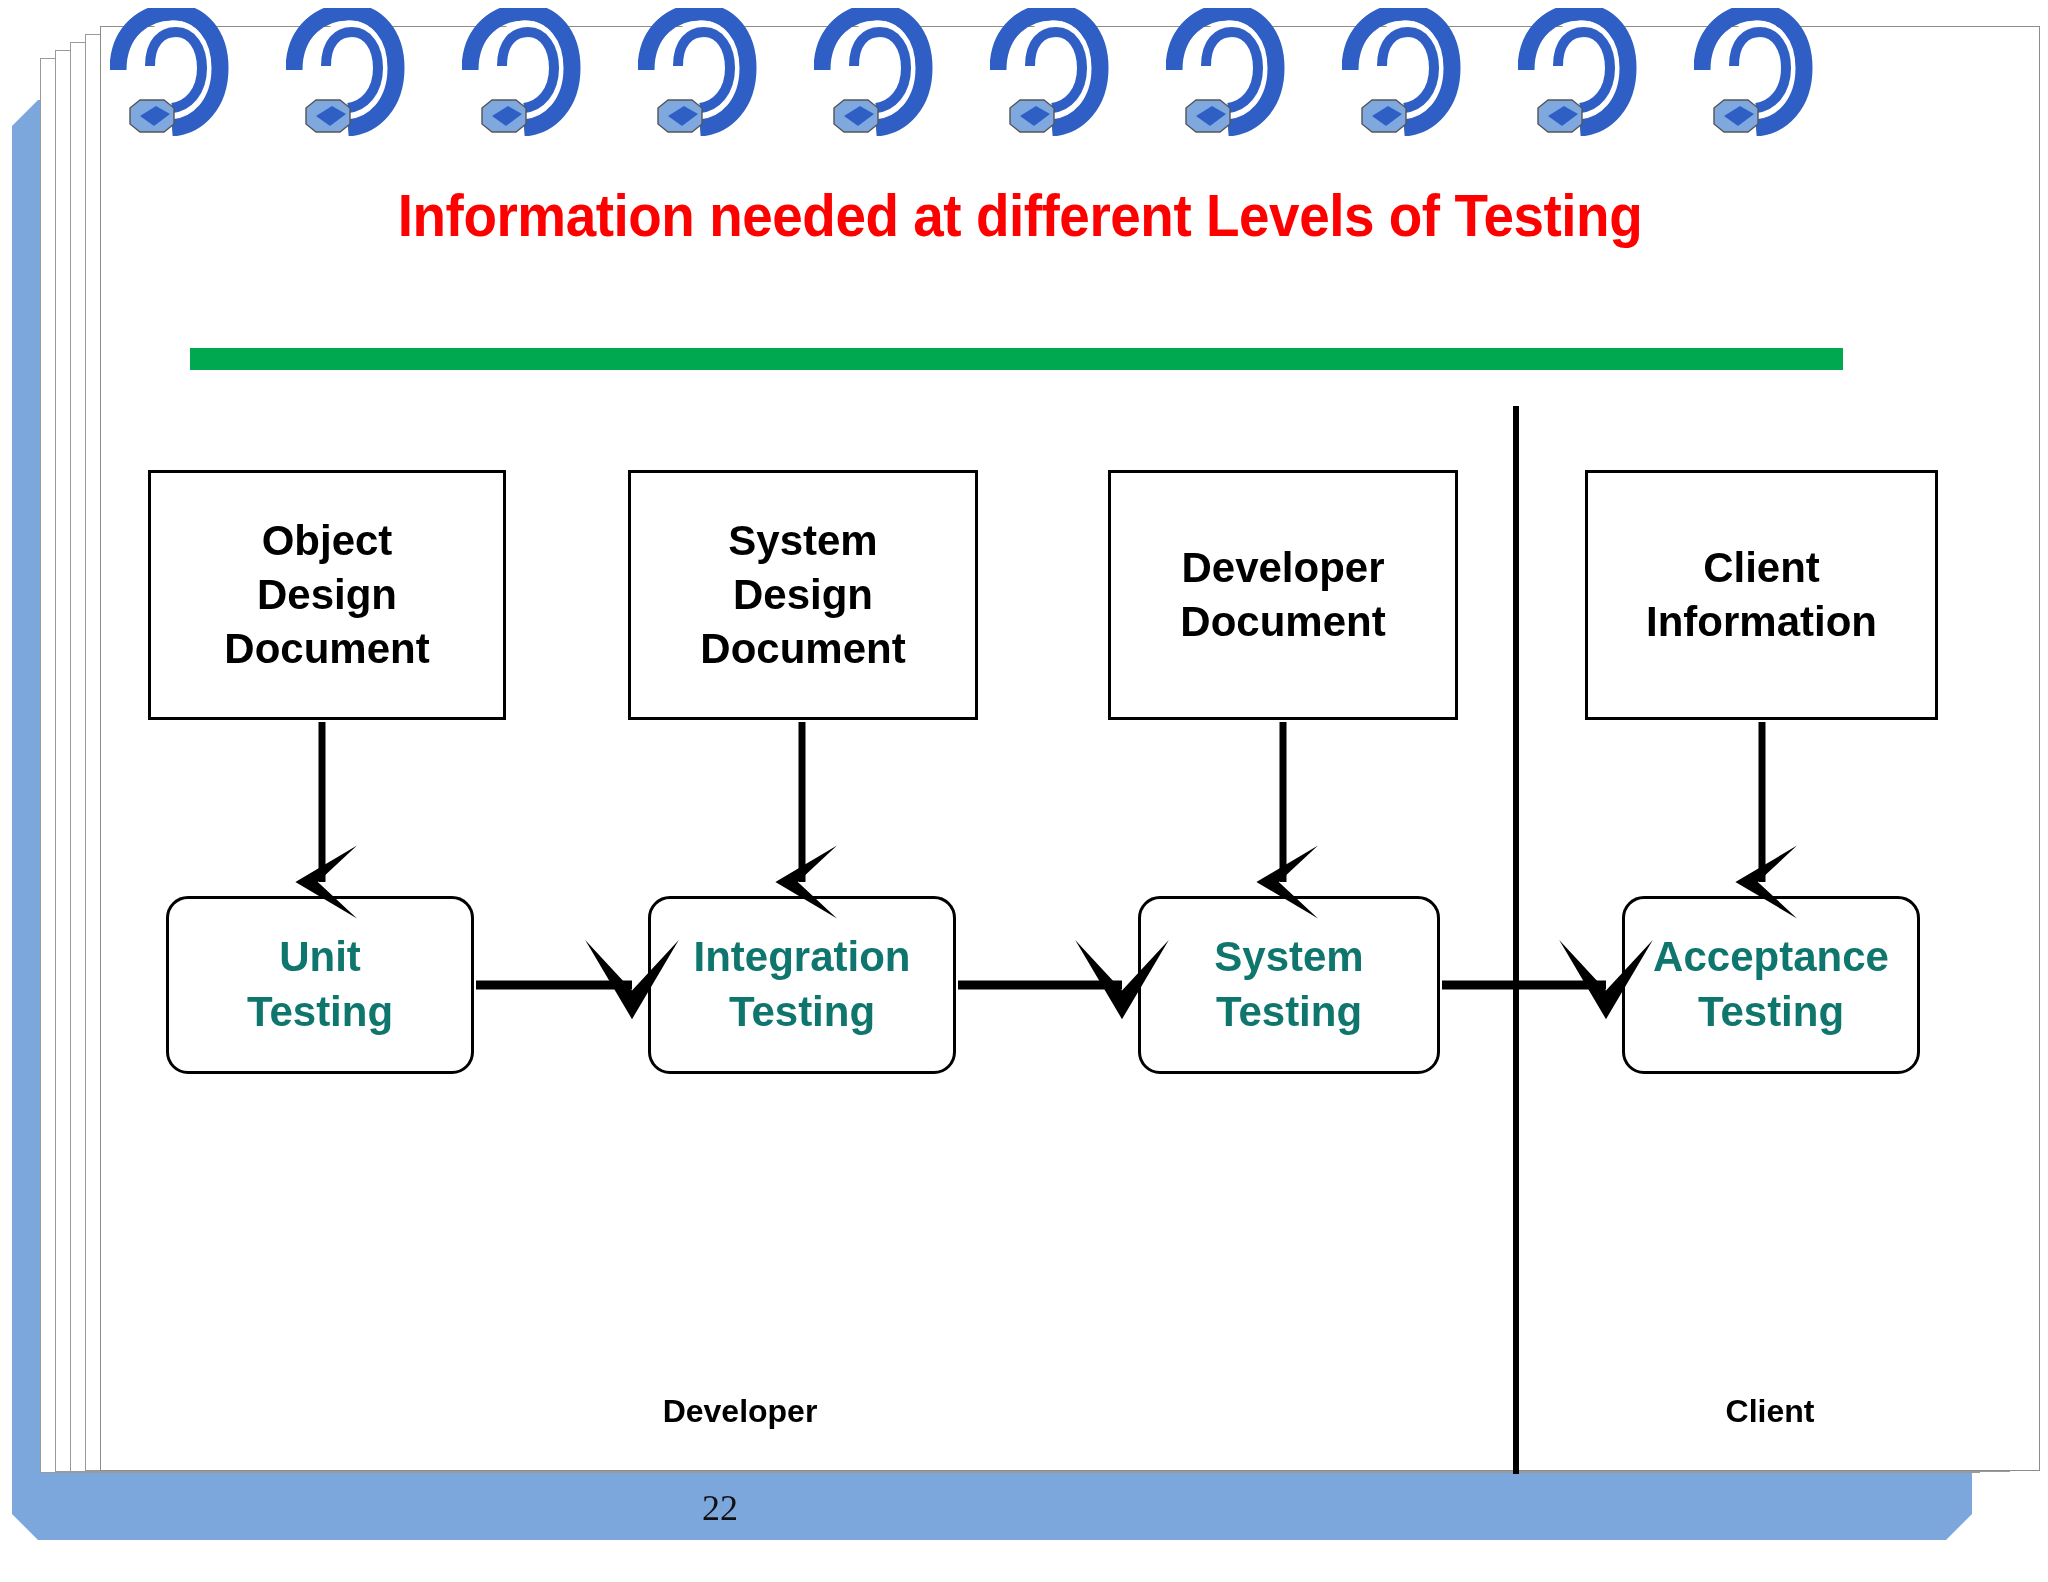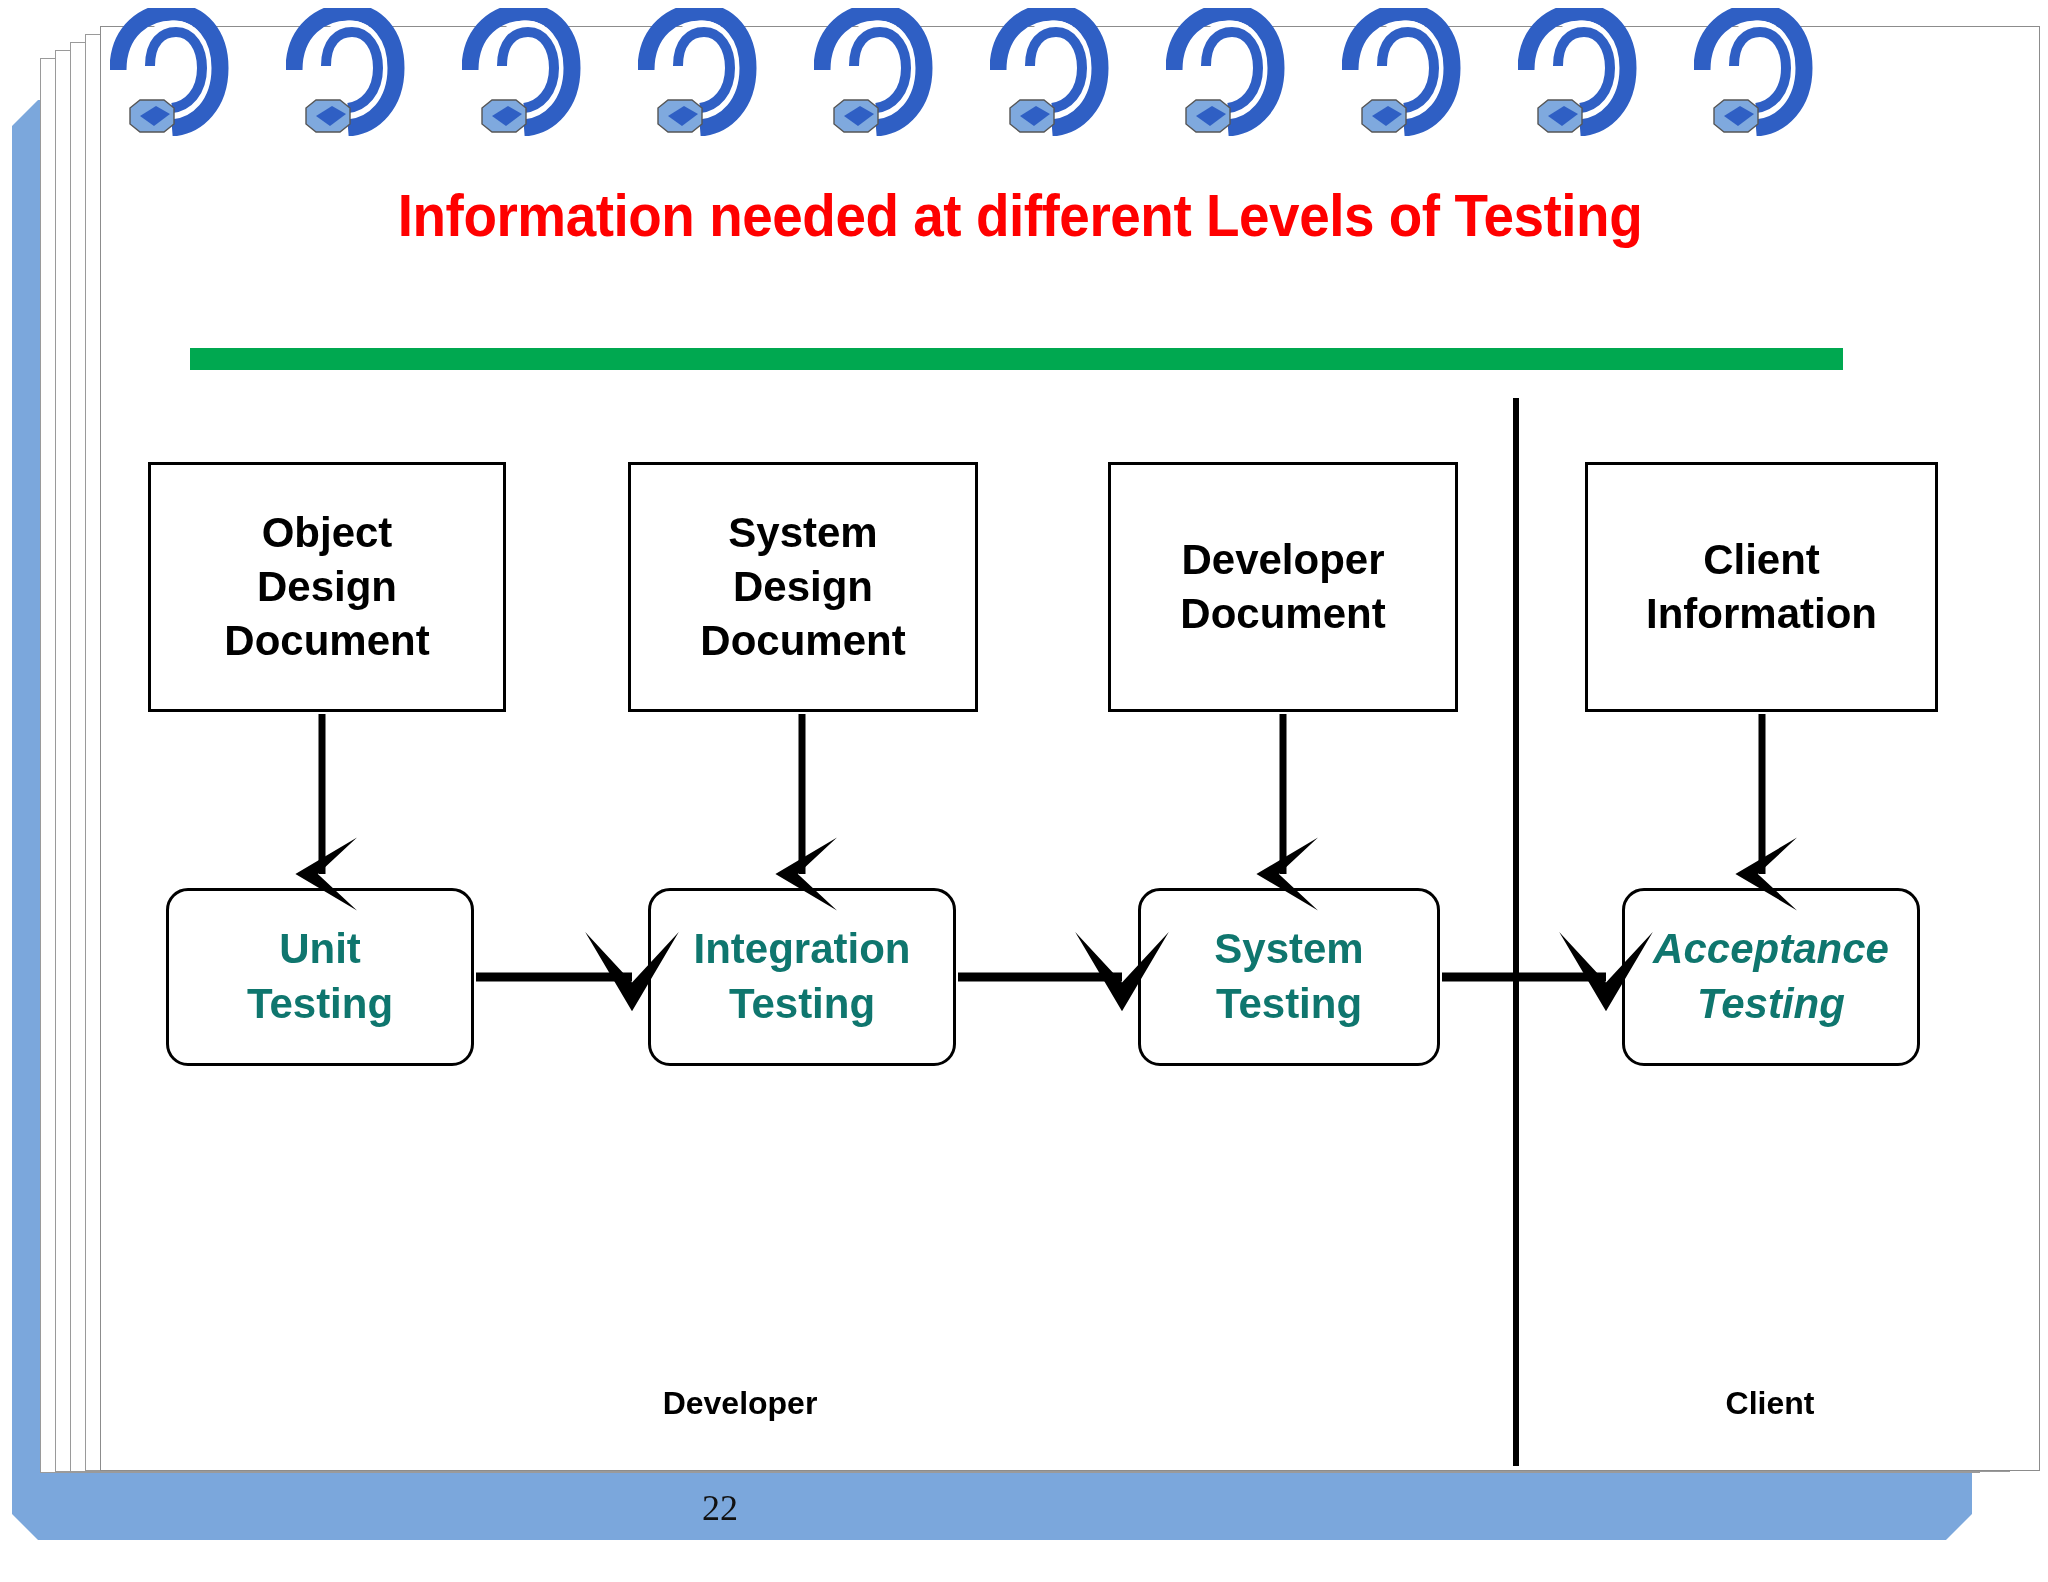--- a/index.html
+++ b/index.html
@@ -92,21 +92,21 @@
     left: 190px;
     top: 348px;
     width: 1653px;
     height: 22px;
     background: #00A850;
   }
 
   
   .diagram {
     position: absolute;
-    left: 0; top: 0;
+    left: 0; top: 8px;
     width: 2048px; height: 1371px;
     pointer-events: none;
   }
 
   .doc-box {
     position: absolute;
     border: 3px solid #000000;
     background: #ffffff;
     box-sizing: border-box;
     display: flex;
@@ -323,21 +323,21 @@
     <div class="test-box" style="left:648px; top:888px; width:308px; height:178px;">
       <span>Integration</span>
       <span>Testing</span>
     </div>
 
     <div class="test-box" style="left:1138px; top:888px; width:302px; height:178px;">
       <span>System</span>
       <span>Testing</span>
     </div>
 
-    <div class="test-box" style="left:1622px; top:888px; width:298px; height:178px;font-style:italic;">
+    <div class="test-box" style="left:1622px; top:888px; width:298px; height:178px;">
       <span>Acceptance</span>
       <span>Testing</span>
     </div>
 
     <div class="divider" style="left:1513px; top:398px; height:1068px;"></div>
 
     <div class="role-label" style="left:590px; top:1385px; width:300px;">Developer</div>
 
     <div class="role-label" style="left:1620px; top:1385px; width:300px;">Client</div>
 

